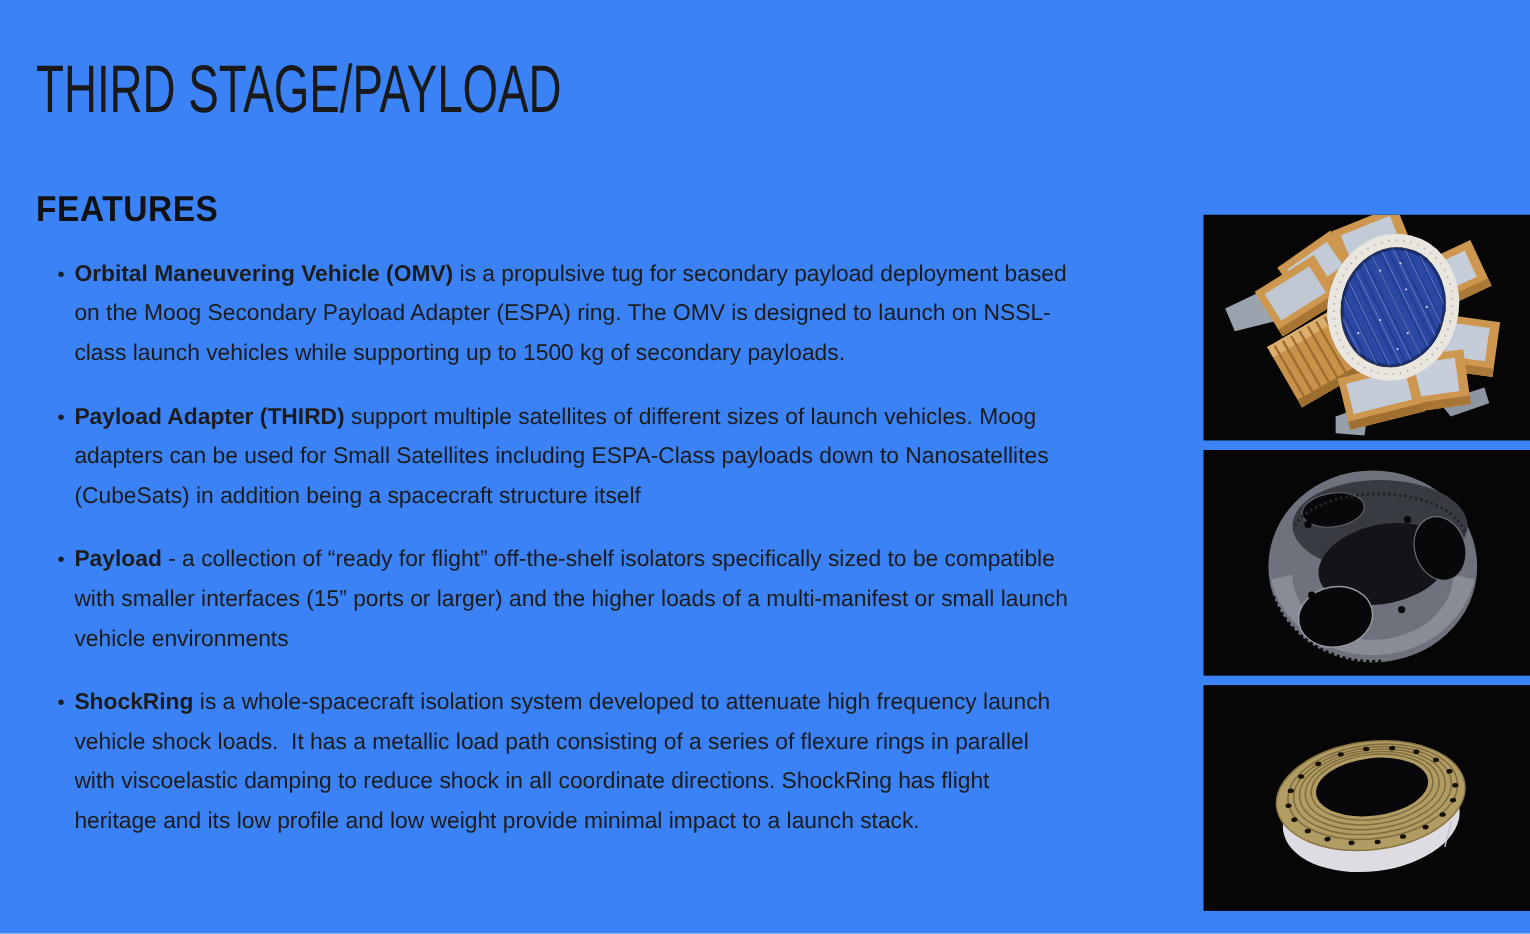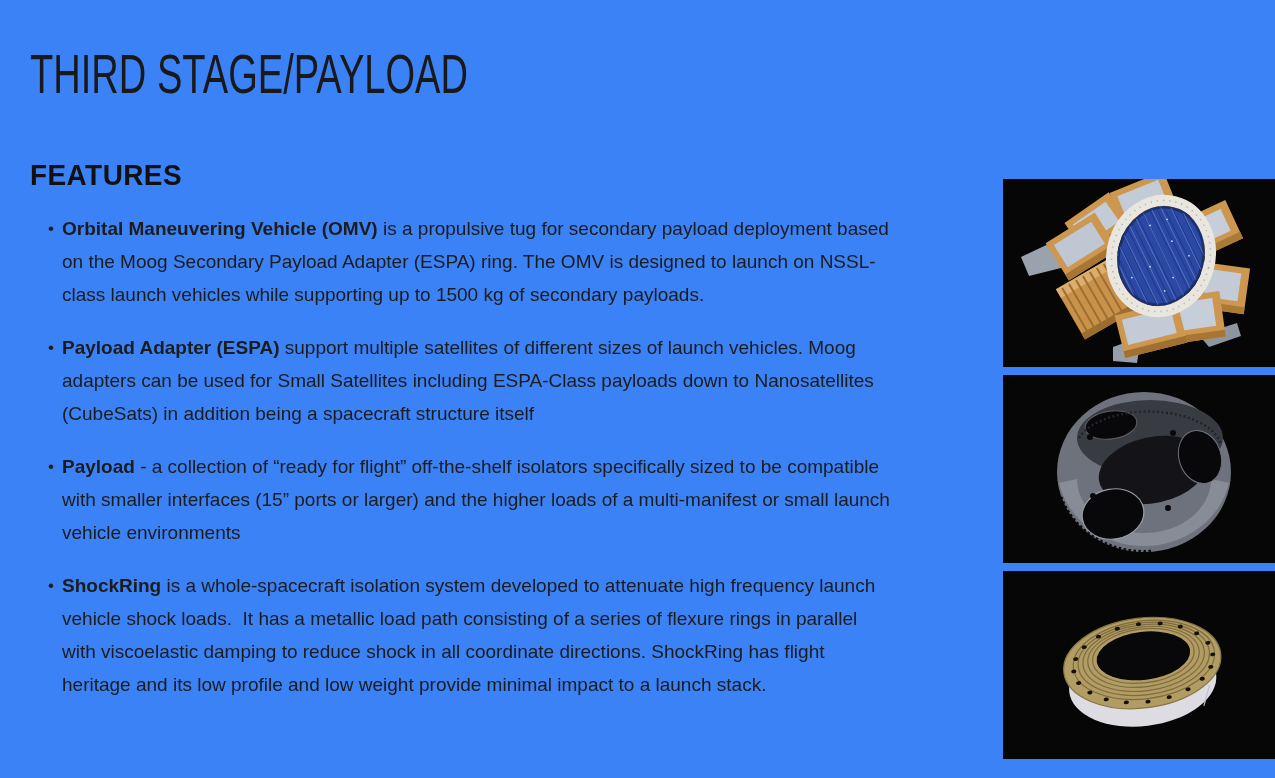--- a/index.html
+++ b/index.html
@@ -58,21 +58,21 @@
 
   <h2 class="features-heading">FEATURES</h2>
 
   <ul class="features-list">
     <li>
       <span class="bullet">•</span>
       <p class="btext"><b>Orbital Maneuvering Vehicle (OMV)</b><span> is a propulsive tug for secondary payload deployment based on the Moog Secondary Payload Adapter (ESPA) ring. The OMV is designed to launch on NSSL-class launch vehicles while supporting up to 1500 kg of secondary payloads.</span></p>
     </li>
     <li>
       <span class="bullet">•</span>
-      <p class="btext"><b>Payload Adapter (ESPA)</b><span> support multiple satellites of different sizes of launch vehicles. Moog adapters can be used for Small Satellites including ESPA-Class payloads down to Nanosatellites (CubeSats) in addition being a spacecraft structure itself</span></p>
+      <p class="btext"><b>Payload Adapter (THIRD)</b><span> support multiple satellites of different sizes of launch vehicles. Moog adapters can be used for Small Satellites including ESPA-Class payloads down to Nanosatellites (CubeSats) in addition being a spacecraft structure itself</span></p>
     </li>
     <li>
       <span class="bullet">•</span>
       <p class="btext"><b>Payload</b><span> - a collection of “ready for flight” off-the-shelf isolators specifically sized to be compatible with smaller interfaces (15” ports or larger) and the higher loads of a multi-manifest or small launch vehicle environments</span></p>
     </li>
     <li>
       <span class="bullet">•</span>
       <p class="btext"><b>ShockRing</b><span> is a whole-spacecraft isolation system developed to attenuate high frequency launch vehicle shock loads.  It has a metallic load path consisting of a series of flexure rings in parallel with viscoelastic damping to reduce shock in all coordinate directions. ShockRing has flight heritage and its low profile and low weight provide minimal impact to a launch stack.</span></p>
     </li>
   </ul>

